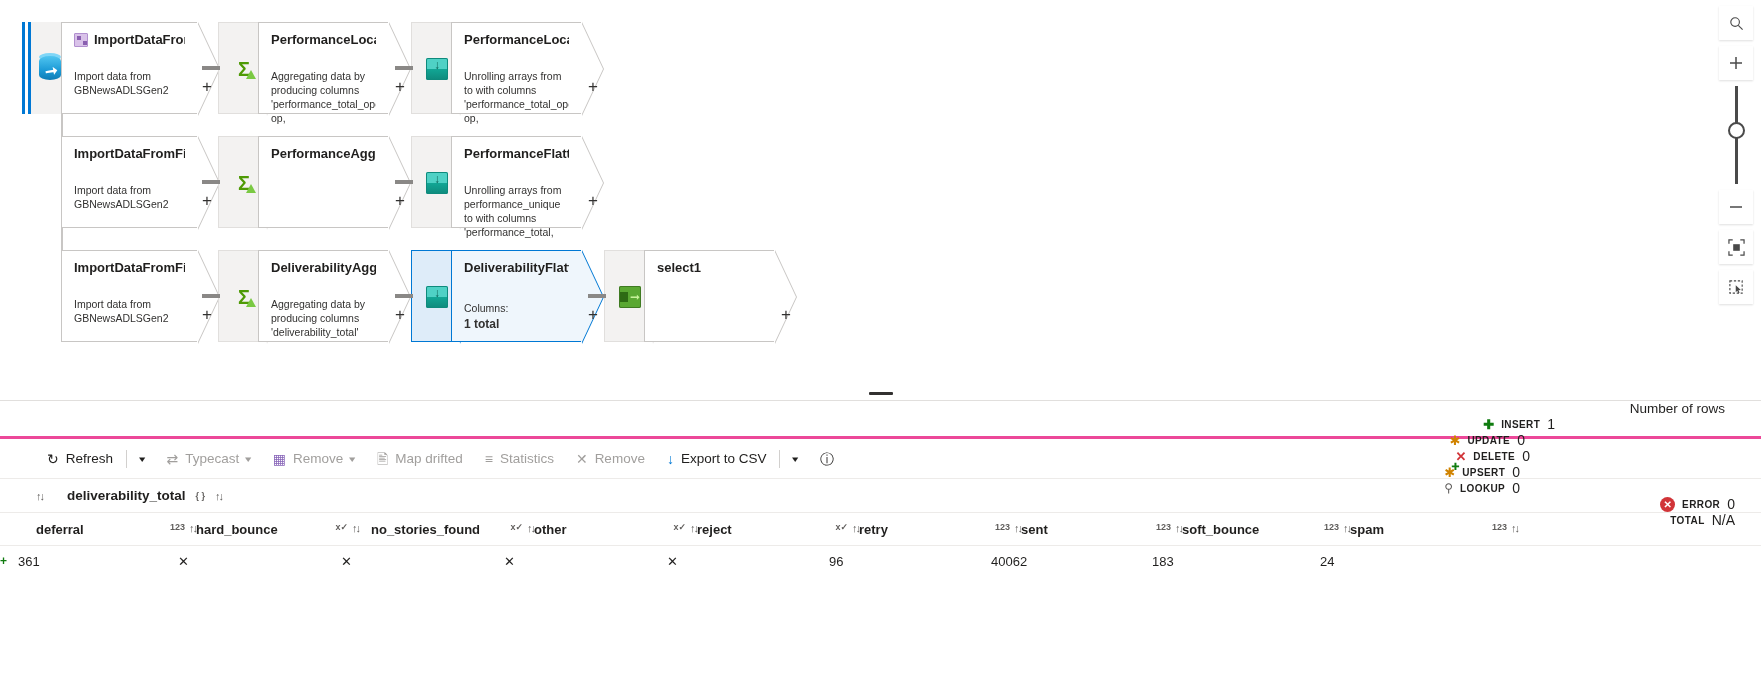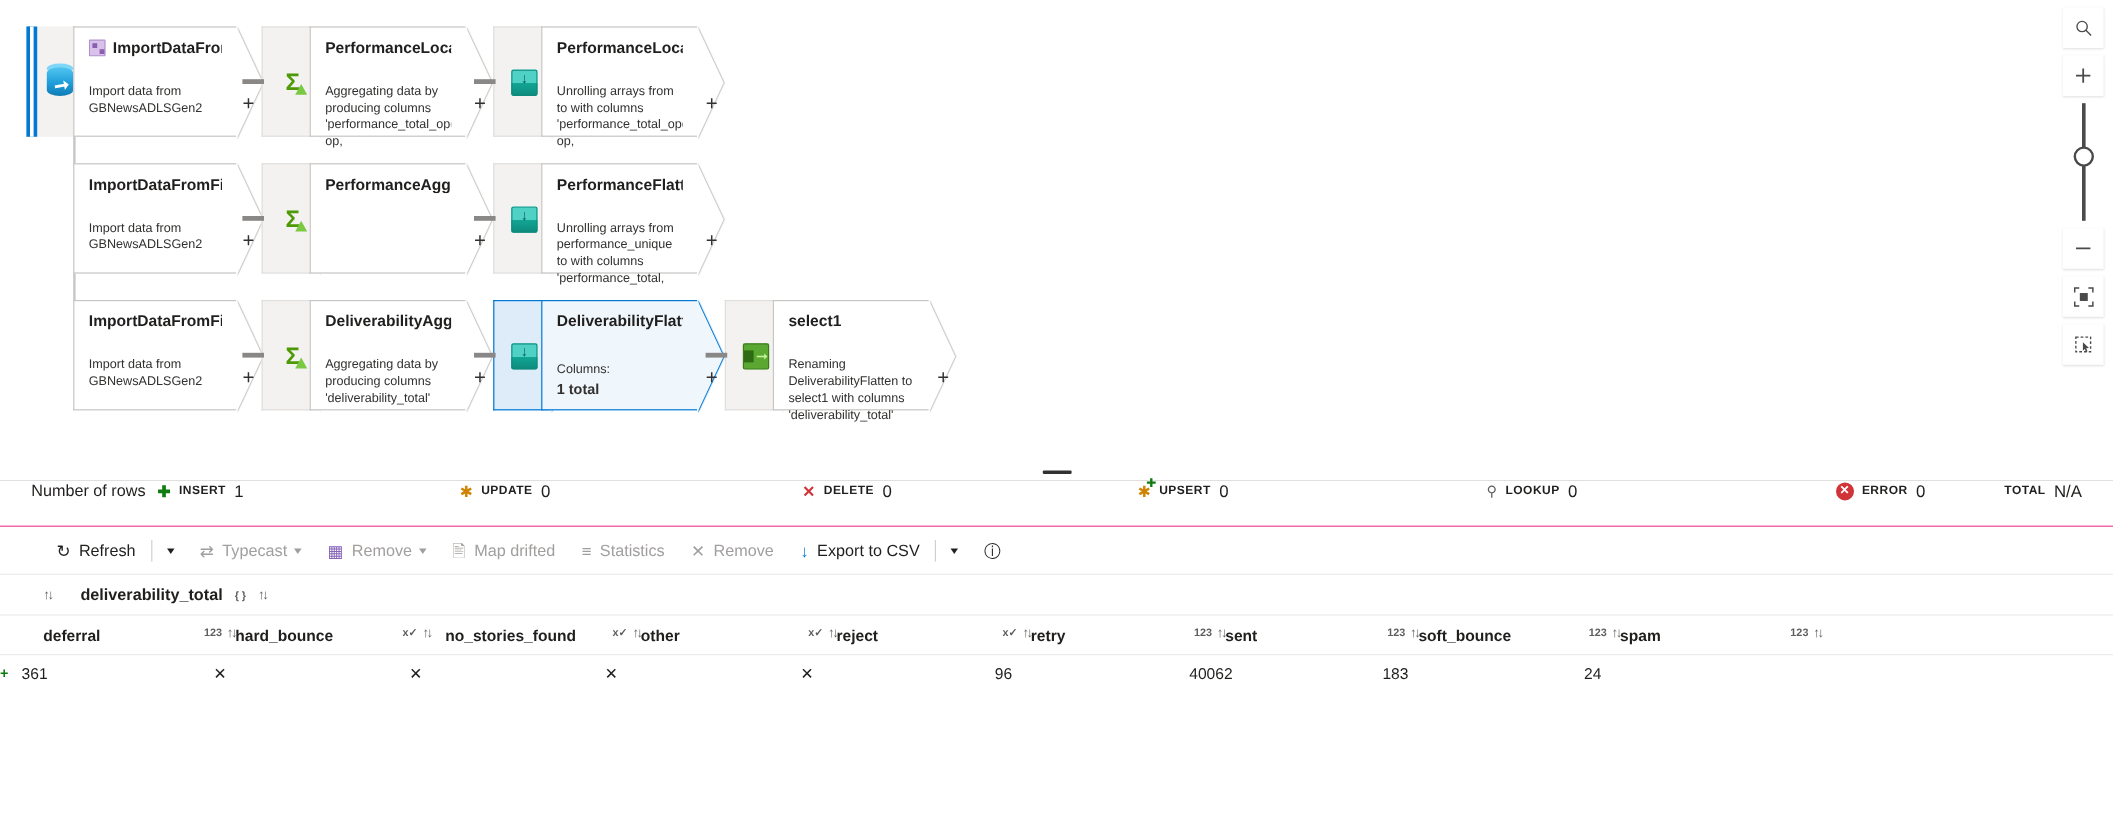--- a/index.html
+++ b/index.html
@@ -183,22 +183,22 @@
     padding: 0 26px; height: 42px; border-bottom: 1px solid #edebe9;
   }
   .tab { font-size: 14.5px; color: #323130; cursor: pointer; display: flex; align-items: center; gap: 8px; }
   .tab.active { font-weight: 700; color: #201f1e; }
   .green-dot { width: 9px; height: 9px; border-radius: 50%; background: #107c10; display: inline-block; }
   .collapse-chevron {
     margin-left: auto; font-size: 14px; color: #323130; cursor: pointer; transform: scaleY(0.8);
   }
 
   .rowstats {
-    display: flex; align-items: flex-start; height: 38px;
-    padding: 0 26px; border-bottom: 1px solid #ec4899; background: #fff;
+    display: flex; align-items: flex-end; height: 38px;
+    padding: 0 26px; border-bottom: 3px solid #ec4899; background: #fff; flex-direction: column;
   }
   .rowstats .label { font-size: 13.5px; color: #201f1e; margin-right: 10px; }
   .stat { display: flex; align-items: center; gap: 7px; }
   .stat .k { font-size: 10px; font-weight: 700; letter-spacing: .4px; text-transform: uppercase; color: #201f1e; }
   .stat .v { font-size: 14px; color: #201f1e; }
   .ico-insert { color: #107c10; font-size: 13px; line-height: 1; font-weight: bold;}
   .ico-update { color: #d08300; font-size: 13px; line-height: 1; }
   .ico-delete { color: #d13438; font-size: 13px; line-height: 1; font-weight: bold; }
   .ico-upsert { color: #d08300; font-size: 13px; line-height: 1; position: relative; }
   .ico-upsert sup { color: #107c10; font-size: 10px; position: absolute; top: -4px; left: 7px; }
@@ -381,21 +381,20 @@
     <div class="stage" style="left:604px;">
       <div class="op-icon op-select">
         <span class="sq"></span>
           <span class="ar">➞</span>
       </div>
     </div>
     <div class="node" style="left:644px; width:130px;">
       <div class="node-title">
           <span>select1</span>
         </div>
-      <div class="node-desc">Renaming DeliverabilityFlatten to select1 with columns 'deliverability_total'</div>
     </div>
     <div class="plus-btn" style="left:779px;">+</div>
   </div>
 
   <div id="zoom-toolbar">
     <div class="zbtn">
       <svg width="15" height="15" viewBox="0 0 16 16">
           <circle cx="6.5" cy="6.5" r="4.6" fill="none" stroke="#4a4a4a" stroke-width="1.2"></circle>
           <line x1="9.9" y1="9.9" x2="14.5" y2="14.5" stroke="#4a4a4a" stroke-width="1.2"></line>
         </svg>

